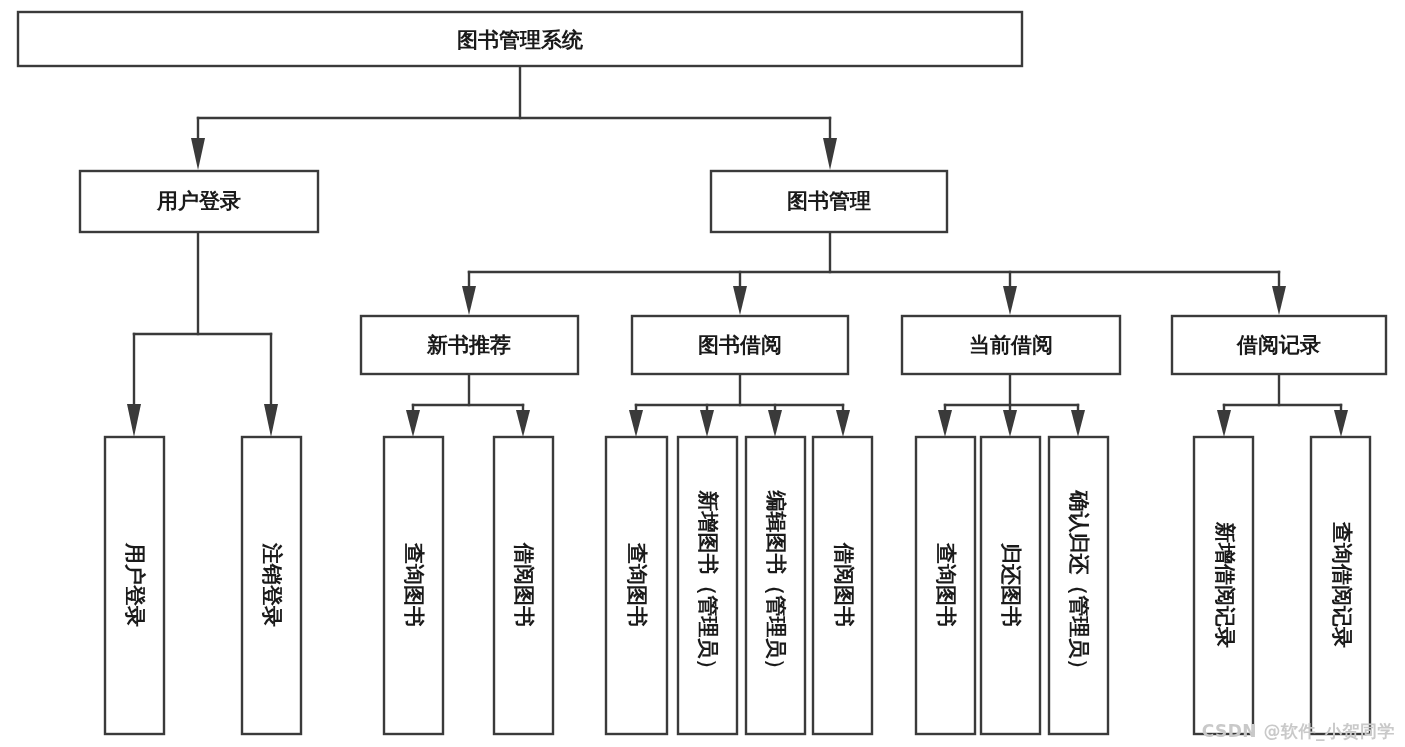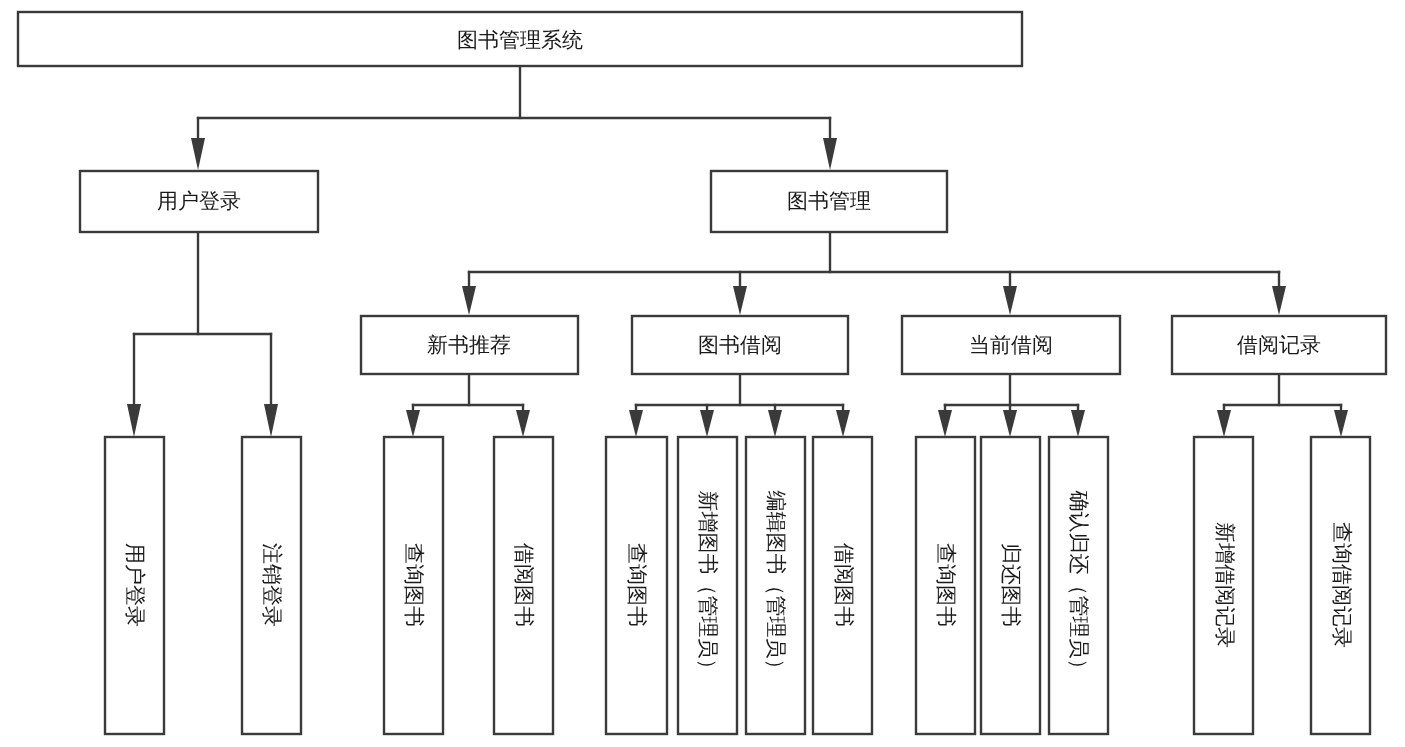--- a/index.html
+++ b/index.html
@@ -12,20 +12,21 @@
     height: 747px;
     font-family: "DejaVu Sans", "Liberation Sans", sans-serif;
     overflow: hidden;
     position: relative;
   }
   #diagram-root {
     position: relative;
     width: 1405px;
     height: 747px;
     background: #ffffff;
+    font-weight: bold;
   }
   svg#tree-svg {
     position: absolute;
     left: 0;
     top: 0;
     width: 1405px;
     height: 747px;
     display: block;
   }
   .node-box {
@@ -242,14 +243,15 @@
       <text class="node-label label-v" x="1224" y="585" transform="rotate(90 1224 585)">新增借阅记录</text>
     </g>
 
     <g>
       <rect class="node-box" x="1311" y="437" width="59" height="297"></rect>
       <text class="node-label label-v" x="1341" y="585" transform="rotate(90 1341 585)">查询借阅记录</text>
     </g>
 
   </svg>
 
+  <div class="watermark">CSDN @软件_小贺同学</div>
 
 </div>
 
 </body></html>

